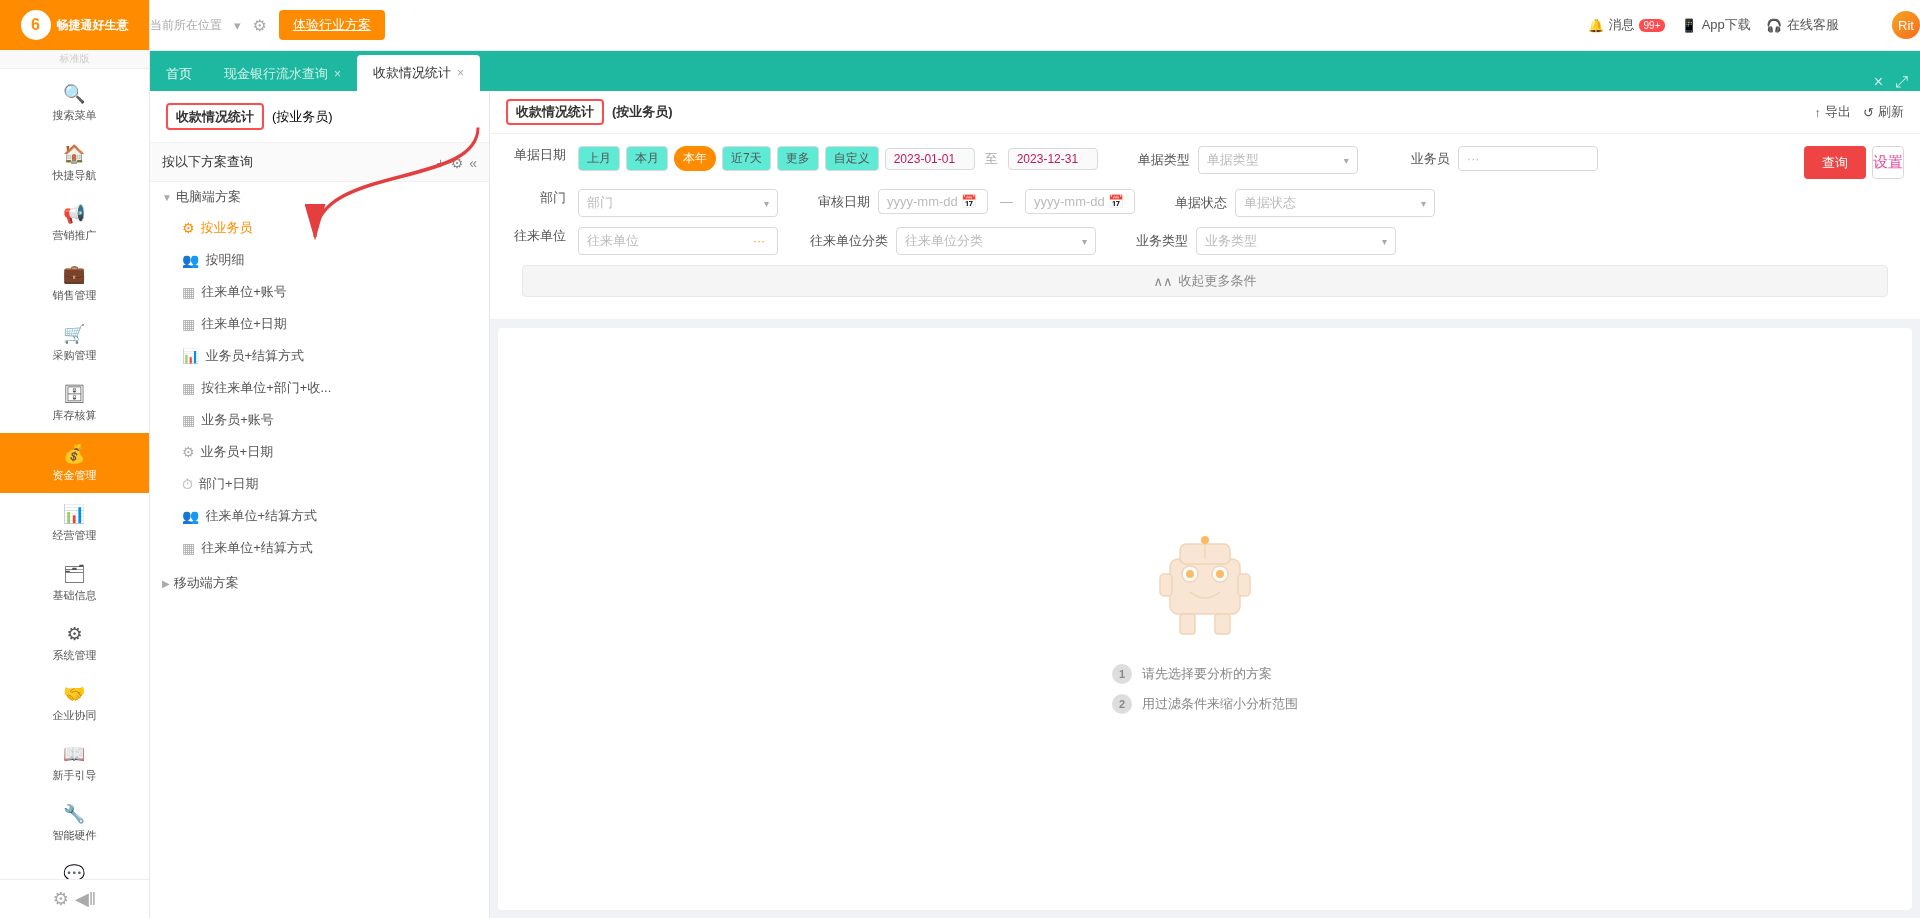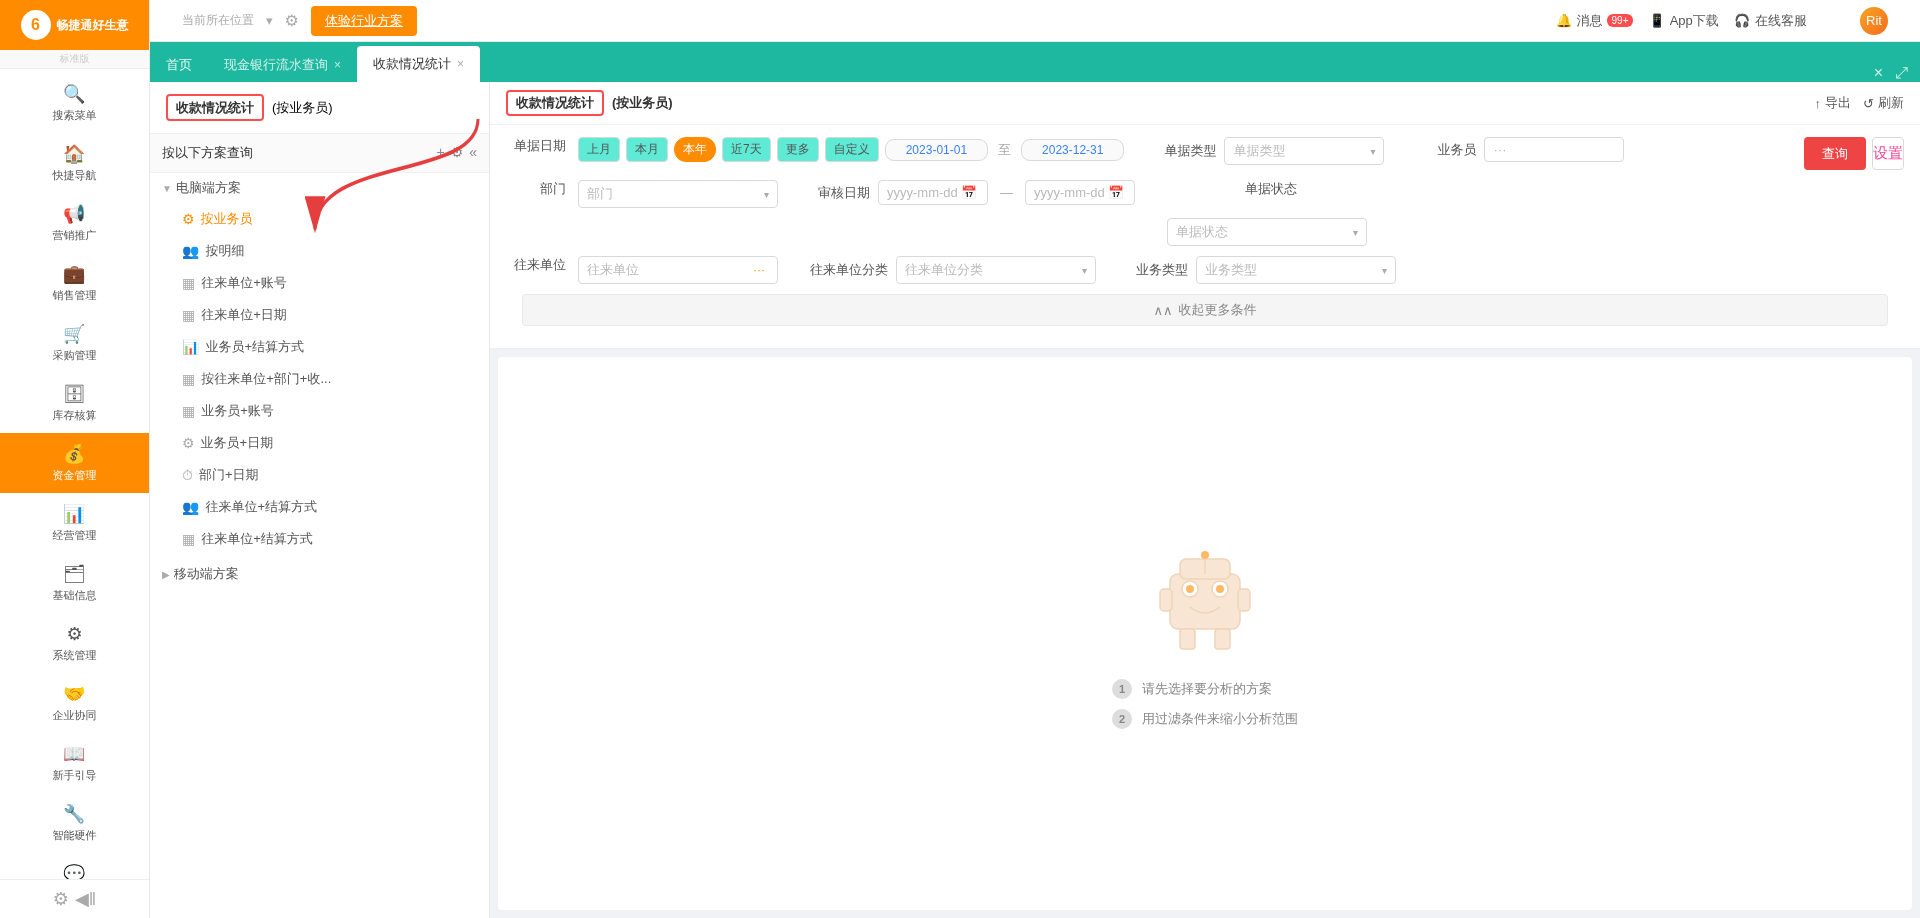--- a/index.html
+++ b/index.html
@@ -66,26 +66,26 @@
     .main {
       flex: 1;
       display: flex;
       flex-direction: column;
       height: 918px;
       overflow: hidden;
     }
 
     
     .topbar {
-      height: 42px;
+      height: 51px;
       background: #fff;
       border-bottom: 1px solid #e8e8e8;
       display: flex;
       align-items: center;
-      padding: 0 32px;
+      padding: 0 0;
       gap: 12px;
     }
     .topbar-breadcrumb {
       display: flex; align-items: center; gap: 6px;
       color: #aaa; font-size: 12px;
     }
     .topbar-trial-btn {
       background: #ff8c00;
       color: #fff;
       border: none;
@@ -194,21 +194,21 @@
       border-radius: 4px;
       padding: 2px 8px;
       font-size: 15px;
       font-weight: bold;
       color: #333;
     }
 
     .scheme-panel-header {
       padding: 10px 12px;
       display: flex;
-      align-items: flex-start;
+      align-items: flex-end;
       gap: 8px;
       border-bottom: 1px solid #f0f0f0;
       background: #fafafa;
     }
     .scheme-panel-header-label { color: #333; font-size: 13px; flex: 1; }
     .scheme-panel-header-actions { display: flex; gap: 6px; }
     .scheme-panel-header-action {
       cursor: pointer;
       color: #888;
       font-size: 14px;
@@ -303,23 +303,23 @@
       border: 1px solid #d9d9d9;
       border-radius: 4px;
       cursor: pointer;
       color: #555;
       font-size: 12px;
       background: #5eead4;
     }
     .date-btn.active { background: #ff8c00; color: #fff; border-color: #ff8c00; border-radius: 12px; }
     .date-input {
       border: 1px solid #d9d9d9;
-      border-radius: 9px;
-      padding: 3px 20px;
-      color: #3b82f6;
+      border-radius: 4px;
+      padding: 3px 8px;
+      color: #be185d;
       font-size: 12px;
       background: #fafafa;
       min-width: 90px;
     }
     .filter-select {
       border: 1px solid #d9d9d9;
       border-radius: 4px;
       padding: 4px 8px;
       color: #555;
       font-size: 13px;
@@ -716,21 +716,21 @@
               <span>yyyy-mm-dd</span>
               <span>📅</span>
             </div>
             <span class="dash">—</span>
             <div class="filter-date-input" style="display:flex;align-items:center;gap:4px;">
               <span>yyyy-mm-dd</span>
               <span>📅</span>
             </div>
           </div>
 
-          <div style="margin-left:20px;display:flex;align-items:center;gap:20px;flex-direction:column;">
+          <div style="margin-left:20px;display:flex;align-items:center;gap:8px;">
             <span class="filter-label">单据状态</span>
             <div class="filter-select" style="min-width:200px;">
               <span style="color:#bbb;">单据状态</span>
               <span class="caret">▾</span>
             </div>
           </div>
         </div>
 
         <div class="filter-row">
           <span class="filter-label">往来单位</span>

